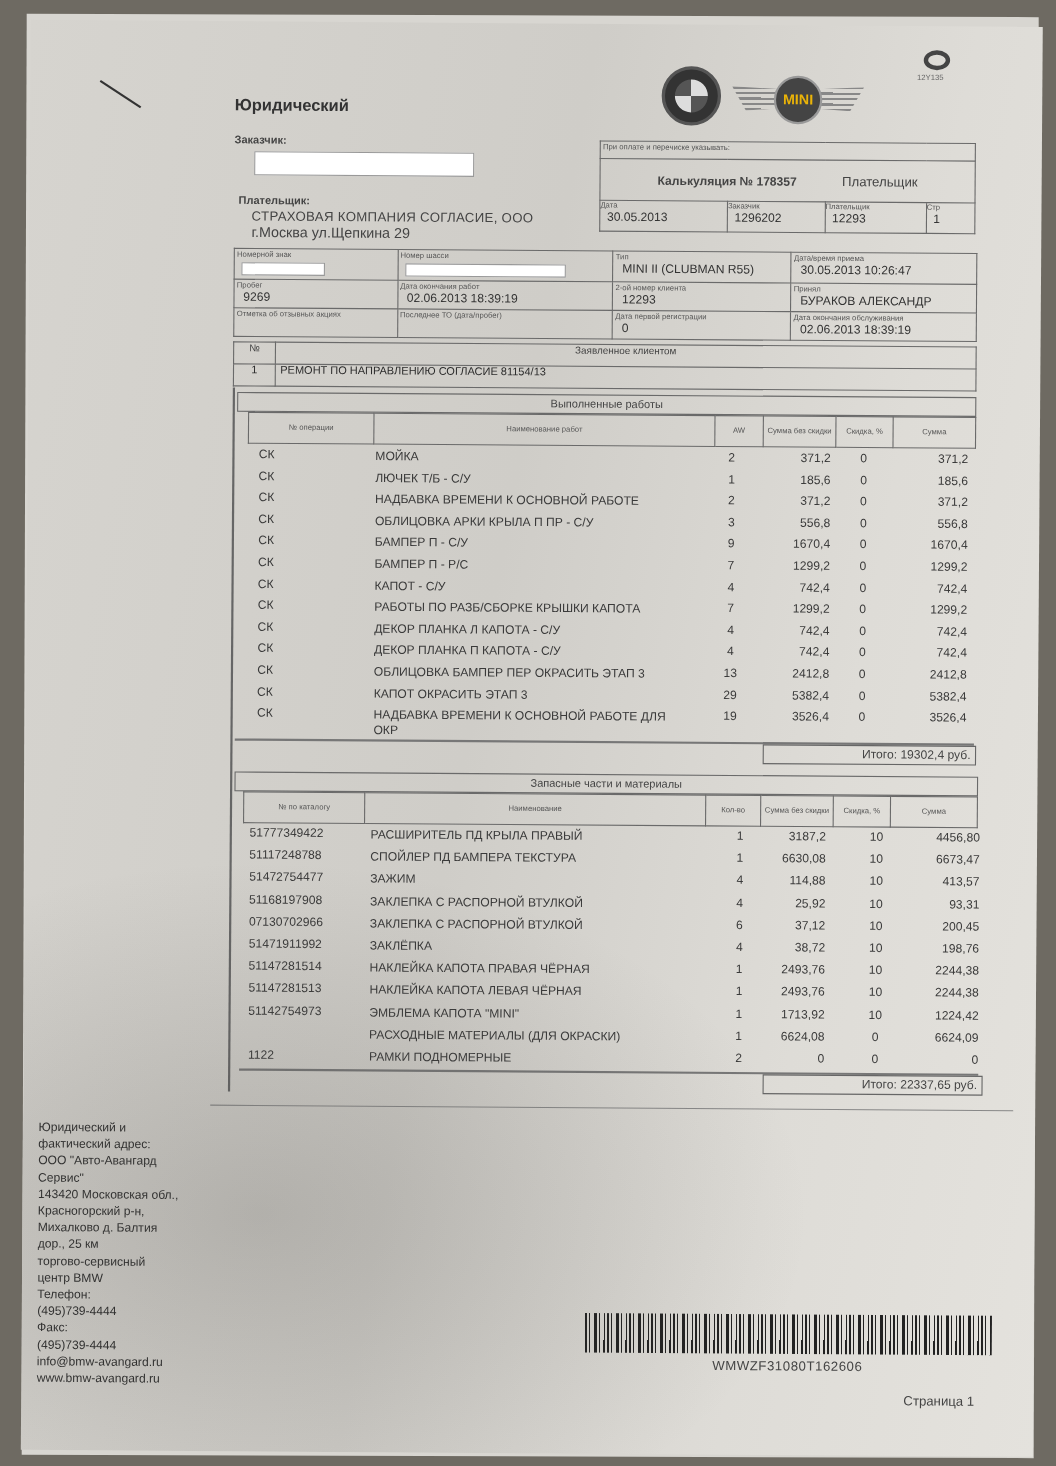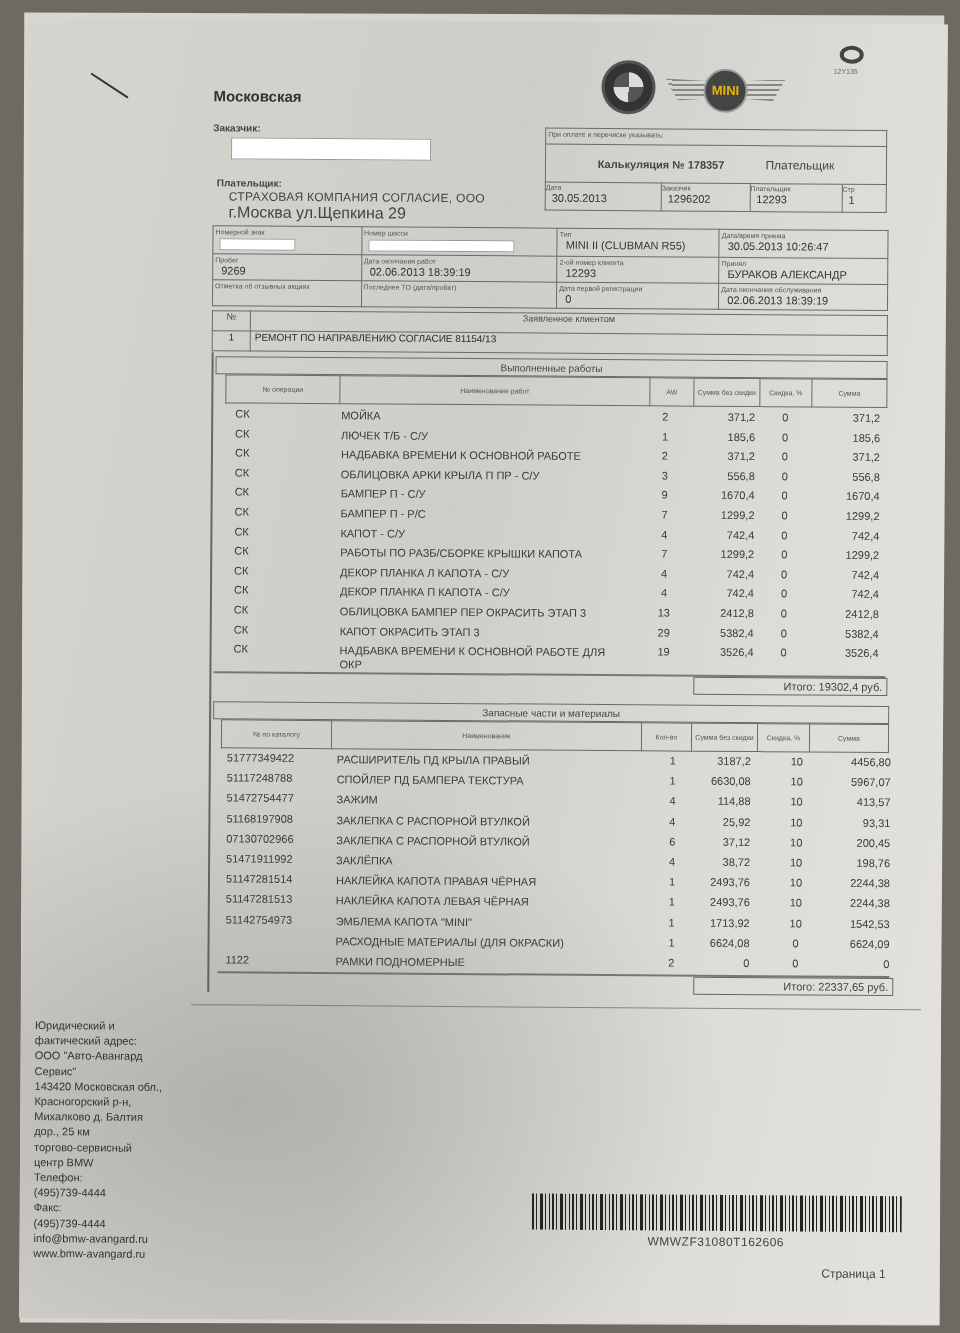--- a/index.html
+++ b/index.html
@@ -26,21 +26,21 @@
     background: radial-gradient(ellipse at 30% 60%, rgba(70,68,64,0.22), rgba(70,68,64,0) 70%);
     pointer-events: none;
   }
   .slash { position: absolute; left: 60px; top: 66px; width: 44px; height: 2px; background: #333; transform: rotate(33deg); }
   .doc-title { position: absolute; left: 186px; top: 68px; font-size: 15px; font-weight: bold; color: #333; }
   .label { font-size: 10px; font-weight: bold; color: #444; }
   .customer-label { position: absolute; left: 186px; top: 103px; }
   .redact { position: absolute; background: #fff; border: 1px solid #999; }
   .payer-label { position: absolute; left: 190px; top: 158px; }
   .payer-name { position: absolute; left: 202px; top: 170px; font-size: 12px; color: #444; letter-spacing: 0.3px; }
-  .payer-addr { position: absolute; left: 202px; top: 184px; font-size: 16px; color: #444; }
+  .payer-addr { position: absolute; left: 202px; top: 184px; font-size: 13px; color: #444; }
 
   .logos { position: absolute; left: 574px; top: 38px; width: 200px; height: 60px; }
   .bmw { position: absolute; left: 0; top: 0; width: 54px; height: 54px; border-radius: 50%; background: #333; border: 3px solid #555; }
   .bmw .inner { position: absolute; left: 9px; top: 9px; width: 30px; height: 30px; border-radius: 50%;
     background: conic-gradient(#ddd 0 25%, #555 25% 50%, #ddd 50% 75%, #555 75% 100%); }
   .mini-wings { position: absolute; left: 64px; top: 8px; width: 120px; height: 40px; }
   .wing { position: absolute; top: 10px; width: 42px; height: 22px;
     background: repeating-linear-gradient(180deg, #888 0 2px, transparent 2px 5px); }
   .wing.l { left: 0; clip-path: polygon(0 0, 100% 10%, 100% 90%, 30% 100%); }
   .wing.r { right: 0; clip-path: polygon(0 10%, 100% 0, 70% 100%, 0 90%); }
@@ -101,21 +101,21 @@
   .page-num { position: absolute; left: 802px; top: 1243px; font-size: 12px; color: #444; }
 </style>
 </head>
 <body>
 
 <div class="paper-back"></div>
 
 <div class="paper">
   <div class="slash"></div>
 
-  <div class="doc-title">Московская</div>
+  <div class="doc-title">Юридический</div>
 
   <div class="logos">
     <div class="bmw">
         <div class="inner"></div>
       </div>
     <div class="mini-wings">
       <div class="wing l"></div>
         <div class="wing r"></div>
       <div class="mini-badge">MINI</div>
     </div>
@@ -380,21 +380,21 @@
         <span class="c-base">3187,2</span>
         <span class="c-disc">10</span>
         <span class="c-sum">4456,80</span>
       </div>
     <div class="row" style="height:20.2px">
         <span class="c-op">51117248788</span>
         <span class="c-name">СПОЙЛЕР ПД БАМПЕРА ТЕКСТУРА</span>
         <span class="c-aw">1</span>
         <span class="c-base">6630,08</span>
         <span class="c-disc">10</span>
-        <span class="c-sum">5967,07</span>
+        <span class="c-sum">6673,47</span>
       </div>
     <div class="row" style="height:20.2px">
         <span class="c-op">51472754477</span>
         <span class="c-name">ЗАЖИМ</span>
         <span class="c-aw">4</span>
         <span class="c-base">114,88</span>
         <span class="c-disc">10</span>
         <span class="c-sum">413,57</span>
       </div>
     <div class="row" style="height:20.2px">
@@ -436,21 +436,21 @@
         <span class="c-base">2493,76</span>
         <span class="c-disc">10</span>
         <span class="c-sum">2244,38</span>
       </div>
     <div class="row" style="height:20.2px">
         <span class="c-op">51142754973</span>
         <span class="c-name">ЭМБЛЕМА КАПОТА "MINI"</span>
         <span class="c-aw">1</span>
         <span class="c-base">1713,92</span>
         <span class="c-disc">10</span>
-        <span class="c-sum">1542,53</span>
+        <span class="c-sum">1224,42</span>
       </div>
     <div class="row" style="height:20.2px">
         <span class="c-op"></span>
         <span class="c-name">РАСХОДНЫЕ МАТЕРИАЛЫ (ДЛЯ ОКРАСКИ)</span>
         <span class="c-aw">1</span>
         <span class="c-base">6624,08</span>
         <span class="c-disc">0</span>
         <span class="c-sum">6624,09</span>
       </div>
     <div class="row" style="height:20.2px">

